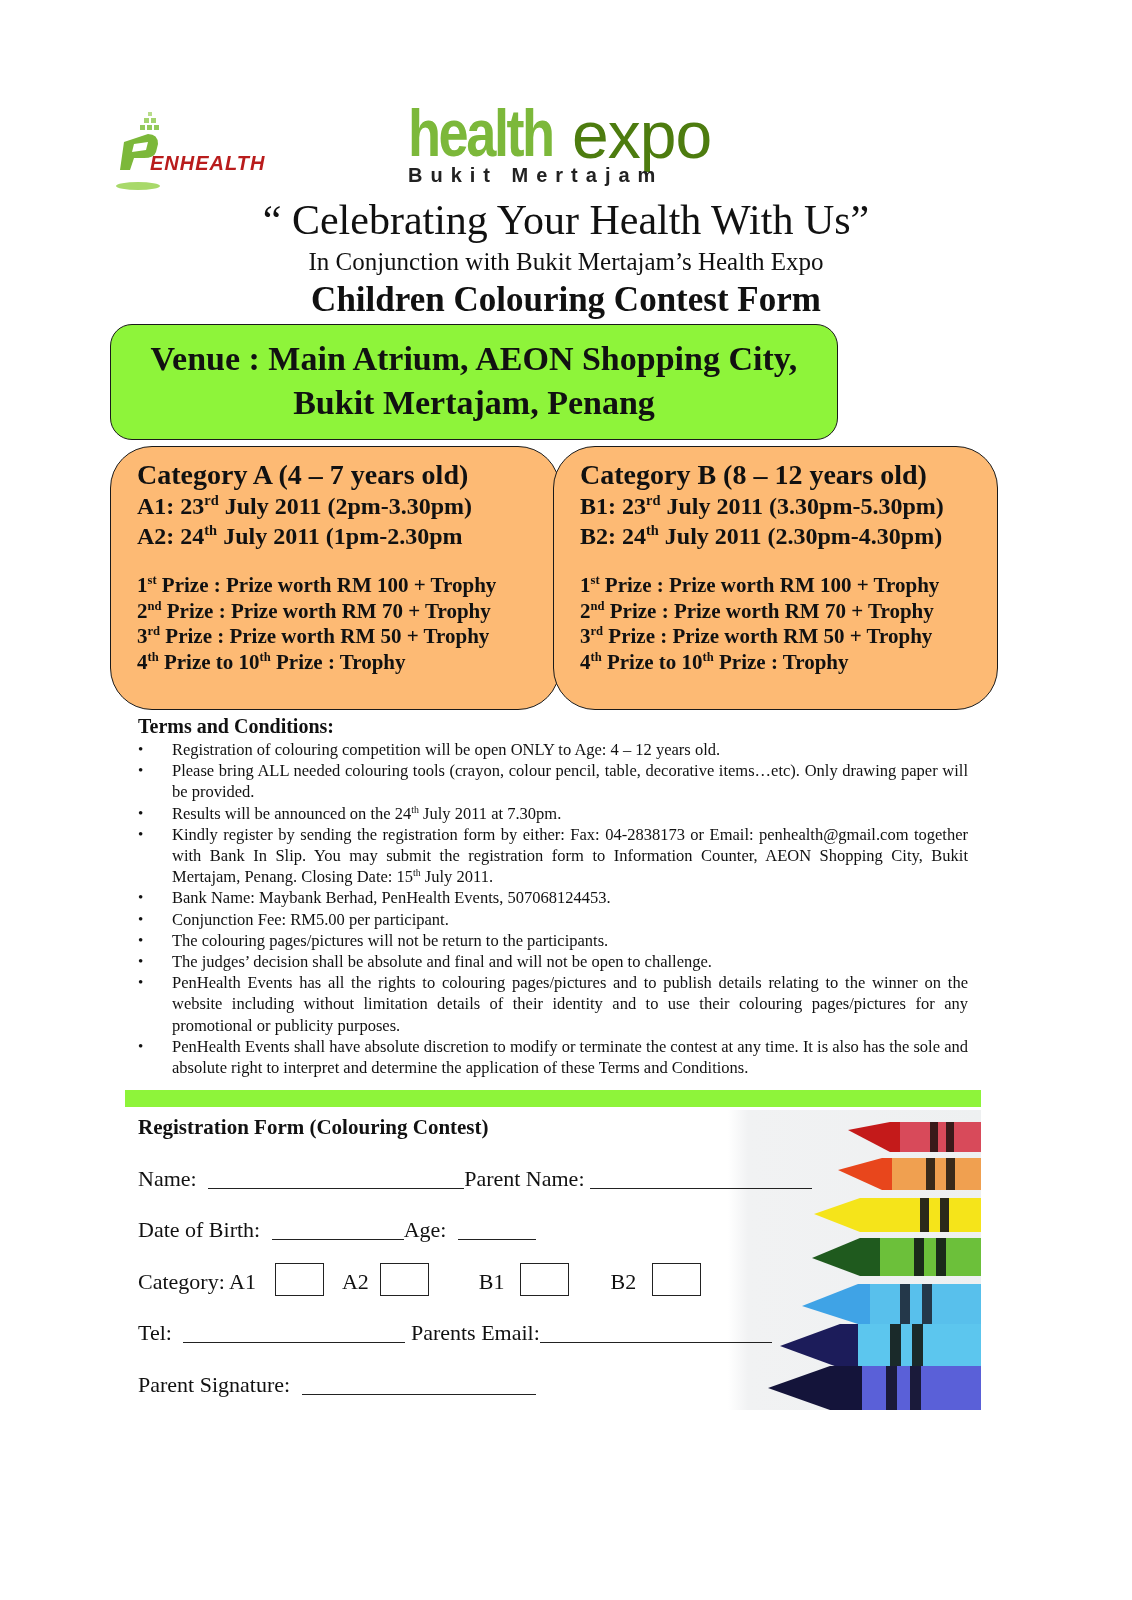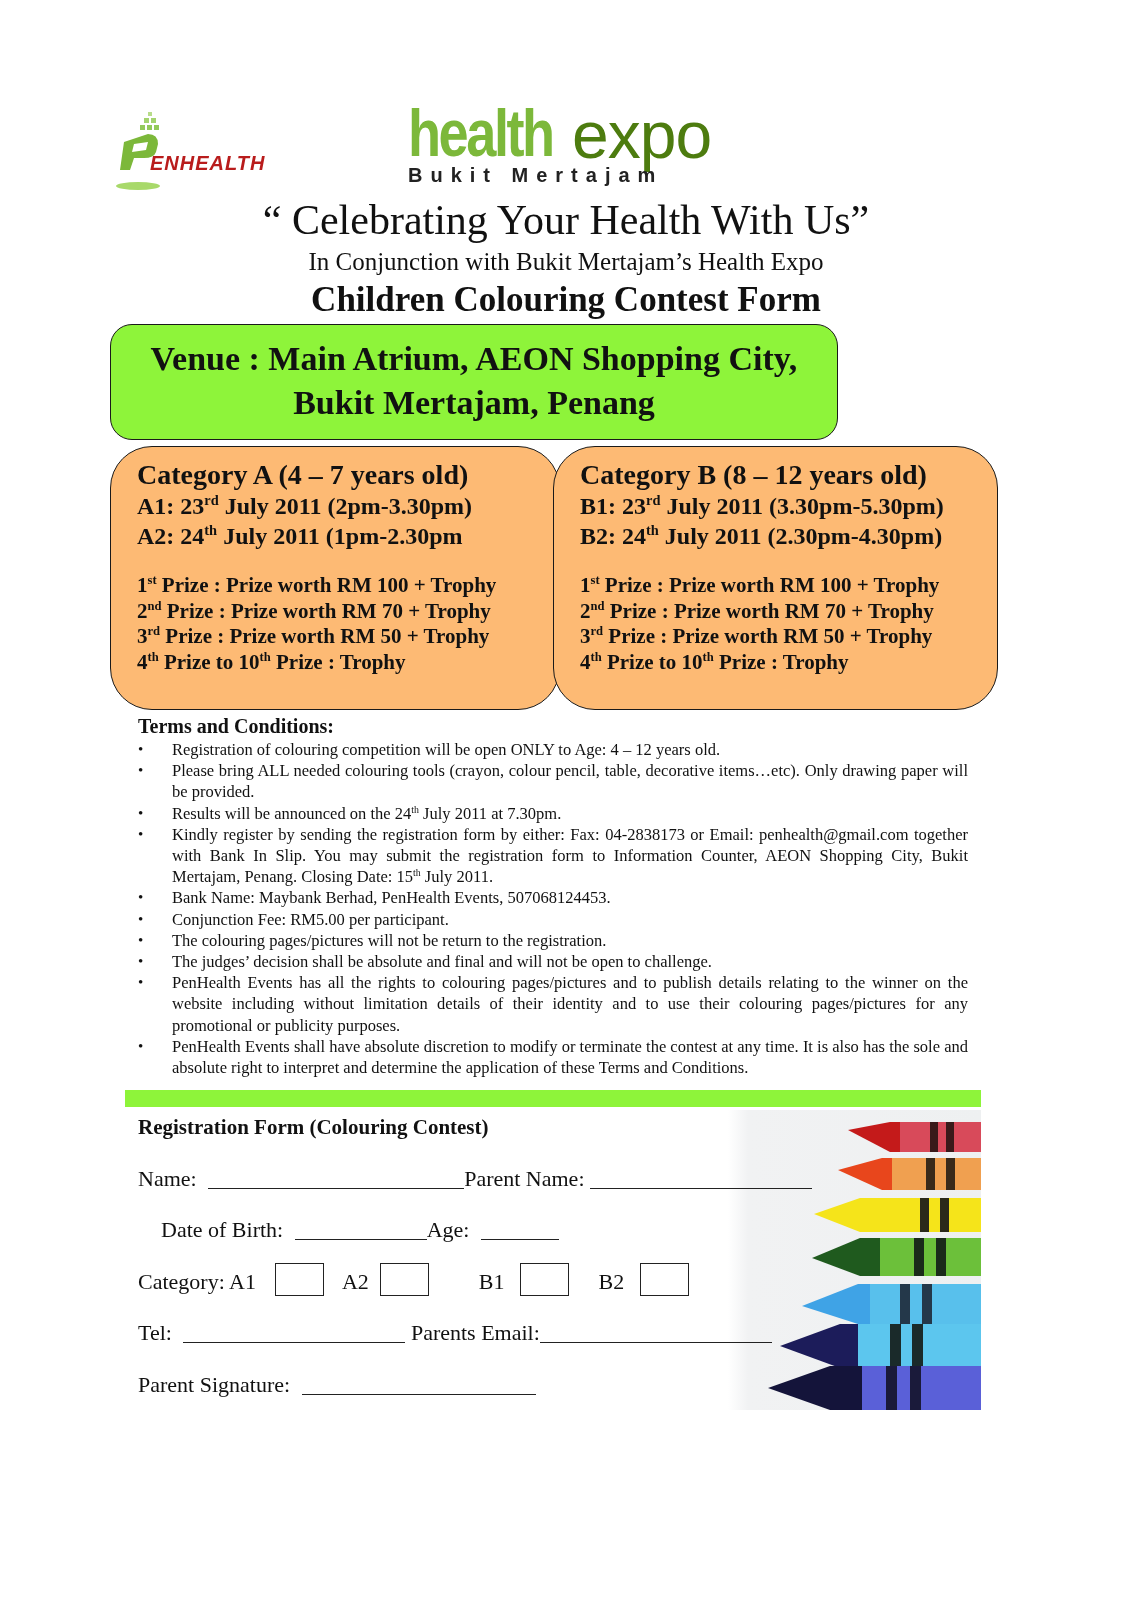--- a/index.html
+++ b/index.html
@@ -117,21 +117,21 @@
 
 <div class="abs terms">
   <div class="terms-heading">Terms and Conditions:</div>
   <ul>
     <li><span class="bullet">•</span><span>Registration of colouring competition will be open ONLY to Age: 4 – 12 years old.</span></li>
     <li><span class="bullet">•</span><span>Please bring ALL needed colouring tools (crayon, colour pencil, table, decorative items…etc). Only drawing paper will be provided.</span></li>
     <li><span class="bullet">•</span><span>Results will be announced on the 24</span><sup>th</sup><span> July 2011 at 7.30pm.</span></li>
     <li><span class="bullet">•</span><span>Kindly register by sending the registration form by either: Fax: 04-2838173 or Email: penhealth@gmail.com together with Bank In Slip. You may submit the registration form to Information Counter, AEON Shopping City, Bukit Mertajam, Penang. Closing Date: 15</span><sup>th</sup><span> July 2011.</span></li>
     <li><span class="bullet">•</span><span>Bank Name: Maybank Berhad, PenHealth Events, 507068124453.</span></li>
     <li><span class="bullet">•</span><span>Conjunction Fee: RM5.00 per participant.</span></li>
-    <li><span class="bullet">•</span><span>The colouring pages/pictures will not be return to the registration.</span></li>
+    <li><span class="bullet">•</span><span>The colouring pages/pictures will not be return to the participants.</span></li>
     <li><span class="bullet">•</span><span>The judges’ decision shall be absolute and final and will not be open to challenge.</span></li>
     <li><span class="bullet">•</span><span>PenHealth Events has all the rights to colouring pages/pictures and to publish details relating to the winner on the website including without limitation details of their identity and to use their colouring pages/pictures for any promotional or publicity purposes.</span></li>
     <li><span class="bullet">•</span><span>PenHealth Events shall have absolute discretion to modify or terminate the contest at any time. It is also has the sole and absolute right to interpret and determine the application of these Terms and Conditions.</span></li>
   </ul>
 </div>
 
 <div class="abs green-bar"></div>
 
 <div class="abs crayon-bg"></div>
 <svg class="abs crayons" viewBox="0 0 231 300">
@@ -172,34 +172,34 @@
 </svg>
 
 <div class="abs form-title">Registration Form (Colouring Contest)</div>
 
 <div class="abs form-row" style="top:1165px;">
   <span class="lbl">Name:</span>
   <span class="blank" style="width:256px; margin-left:6px;"></span><span class="lbl">Parent Name:</span>
   <span class="blank" style="width:222px;"></span>
 </div>
 
-<div class="abs form-row" style="top:1216px;margin-left:23px;">
+<div class="abs form-row" style="top:1216px;">
   <span class="lbl">Date of Birth:</span>
   <span class="blank" style="width:132px; margin-left:6px;"></span><span class="lbl">Age:</span>
   <span class="blank" style="width:78px; margin-left:6px;"></span>
 </div>
 
 <div class="abs form-row" style="top:1268px;">
   <span class="lbl">Category: A1</span>
   <span class="chk" style="margin-left:14px;"></span>
   <span class="lbl" style="margin-left:12px;">A2</span>
   <span class="chk" style="margin-left:6px;"></span>
   <span class="lbl" style="margin-left:44px;">B1</span>
   <span class="chk" style="margin-left:10px;"></span>
-  <span class="lbl" style="margin-left:24px;">B2</span>
+  <span class="lbl" style="margin-left:36px;">B2</span>
   <span class="chk" style="margin-left:10px;"></span>
 </div>
 
 <div class="abs form-row" style="top:1319px;">
   <span class="lbl">Tel:</span>
   <span class="blank" style="width:222px; margin-left:6px;"></span>
   <span class="lbl">Parents Email:</span><span class="blank" style="width:232px;"></span>
 </div>
 
 <div class="abs form-row" style="top:1371px;">

